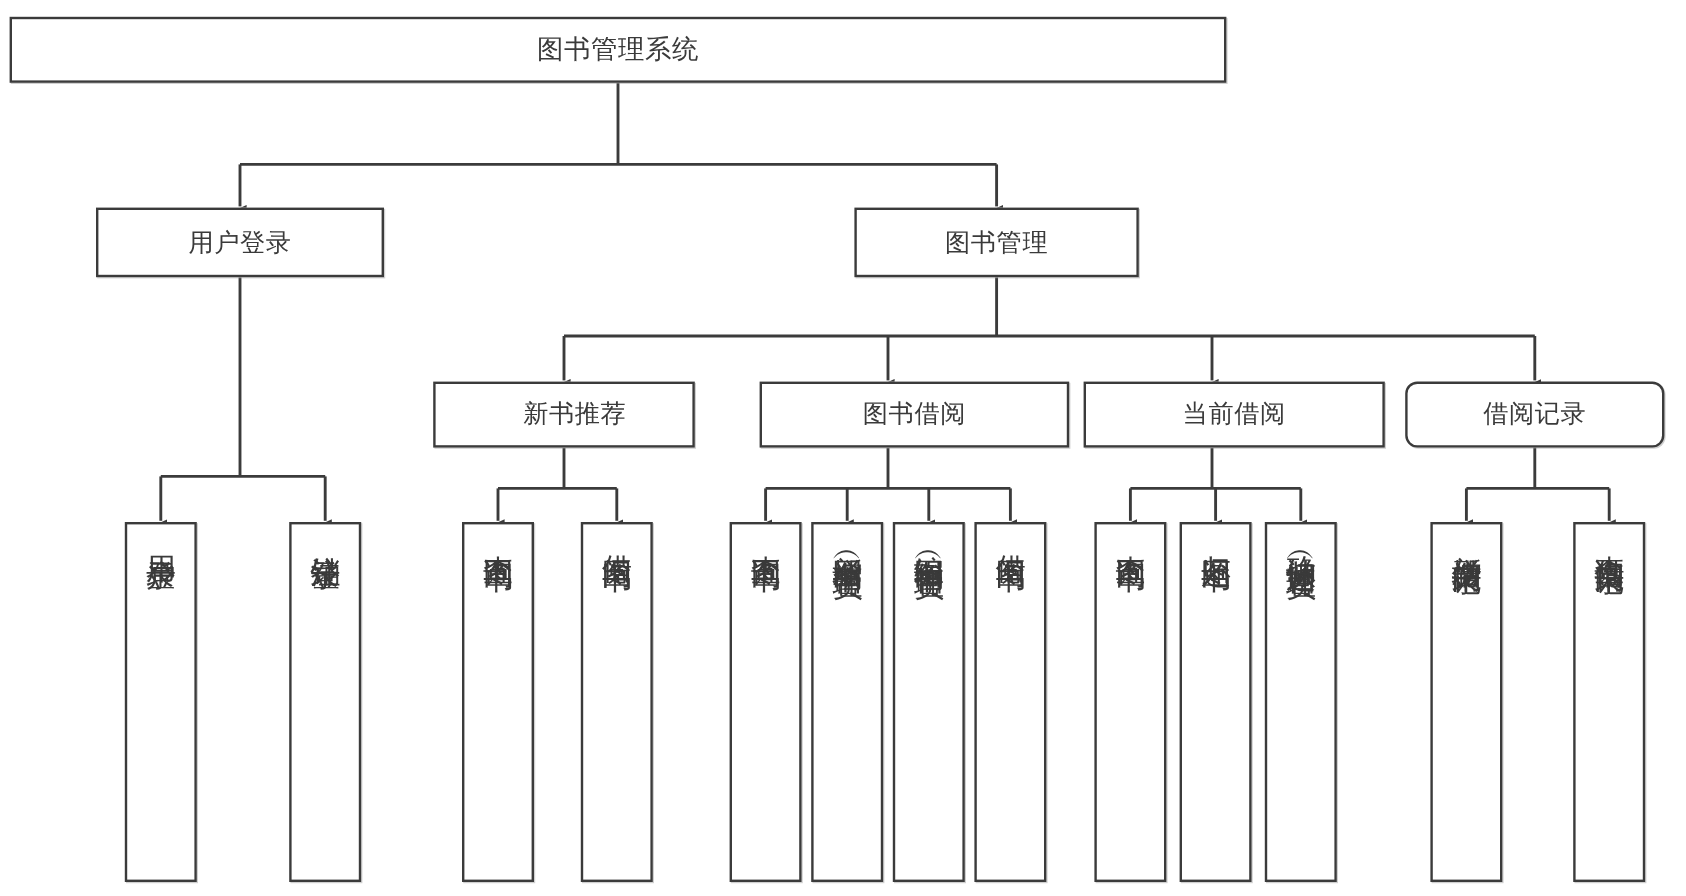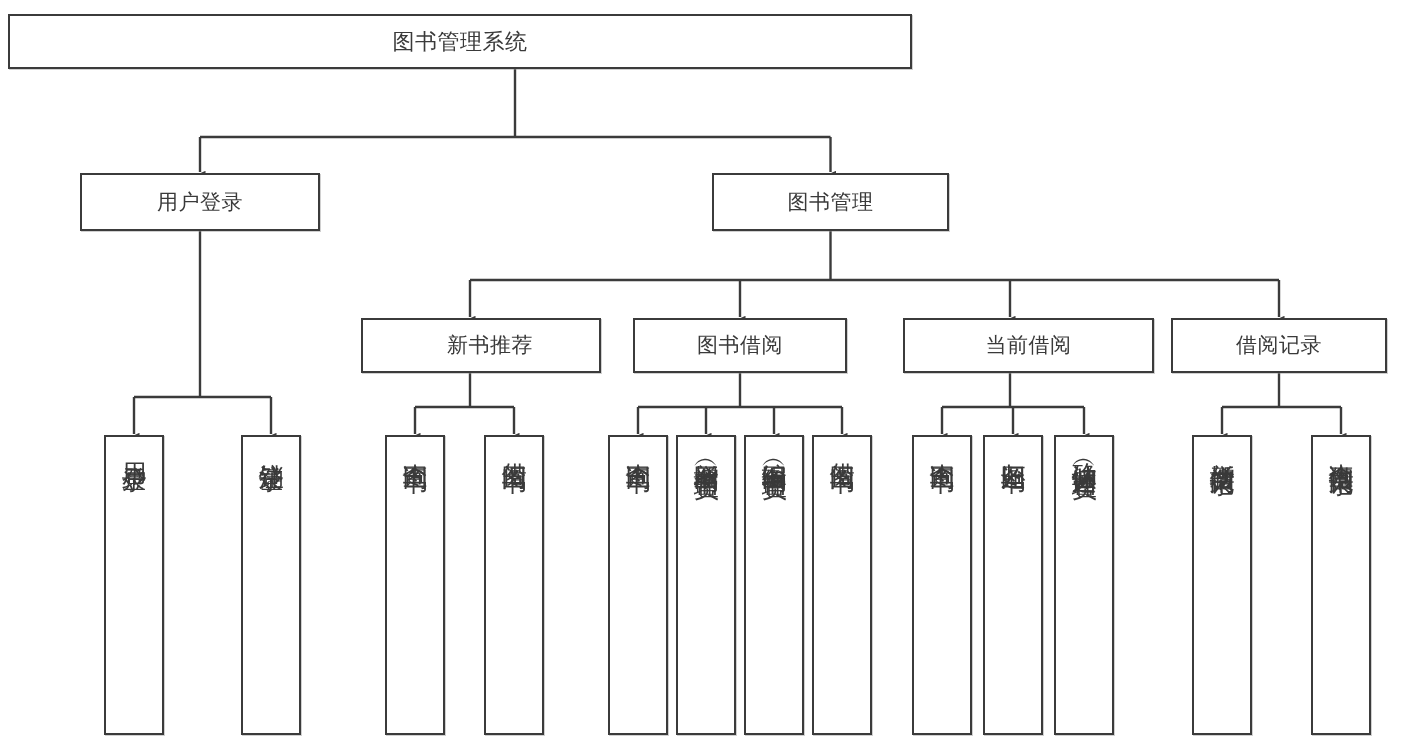--- a/index.html
+++ b/index.html
@@ -120,39 +120,39 @@
         <path d="M1013,407 L1013,434" marker-end="url(#arrow)"></path>
         <path d="M1084,407 L1084,434" marker-end="url(#arrow)"></path>
         <path d="M1279,373 L1279,407"></path>
         <path d="M1222,407 L1341,407"></path>
         <path d="M1222,407 L1222,434" marker-end="url(#arrow)"></path>
         <path d="M1341,407 L1341,434" marker-end="url(#arrow)"></path>
       </g>
   </svg>
 
   <div id="nodes-layer">
-      <div class="node h root" style="left: 8px; top: 14px; width: 904px; height: 55px;">
+      <div class="node h root" style="left: 8px; top: 14px; width: 1014px; height: 55px;">
         <span class="label">图书管理系统</span>
       </div>
       <div class="node h" style="left: 80px; top: 173px; width: 240px; height: 58px;">
         <span class="label">用户登录</span>
       </div>
       <div class="node h" style="left: 712px; top: 173px; width: 237px; height: 58px; justify-content: center;">
         <span class="label">图书管理</span>
       </div>
-      <div class="node h" style="left: 361px; top: 318px; width: 240px; height: 55px; padding-left: 18px;">
+      <div class="node h" style="left: 361px; top: 318px; width: 218px; height: 55px; padding-left: 18px;">
         <span class="label">新书推荐</span>
       </div>
-      <div class="node h" style="left: 633px; top: 318px; width: 214px; height: 55px;">
+      <div class="node h" style="left: 633px; top: 318px; width: 258px; height: 55px;">
         <span class="label">图书借阅</span>
       </div>
       <div class="node h" style="left: 903px; top: 318px; width: 251px; height: 55px;">
         <span class="label">当前借阅</span>
       </div>
-      <div class="node h" style="left: 1171px; top: 318px; width: 216px; height: 55px;">
+      <div class="node h" style="left: 1171px; top: 318px; width: 216px; height: 55px; border-radius: 10px;">
         <span class="label">借阅记录</span>
       </div>
       <div class="node v" style="left: 104px; top: 435px; width: 60px; height: 300px;">
         <span class="label">用户登录</span>
       </div>
       <div class="node v" style="left: 241px; top: 435px; width: 60px; height: 300px;">
         <span class="label">注销登录</span>
       </div>
       <div class="node v" style="left: 385px; top: 435px; width: 60px; height: 300px;">
         <span class="label">查询图书</span>

